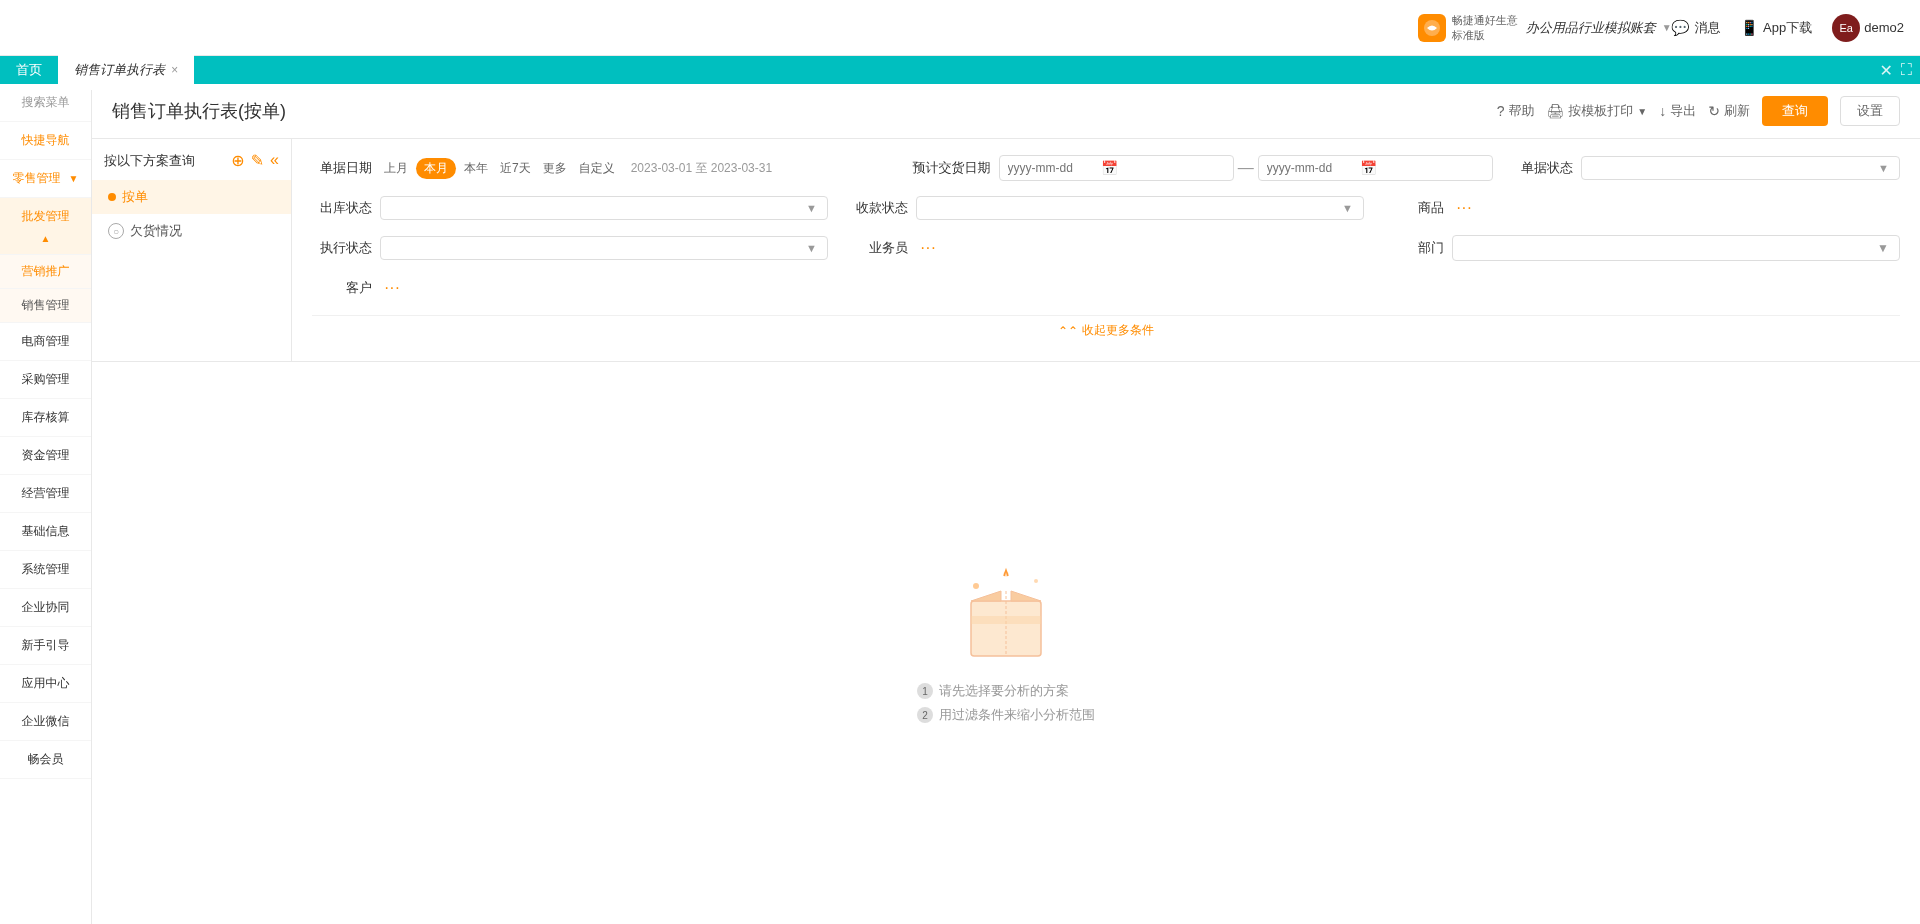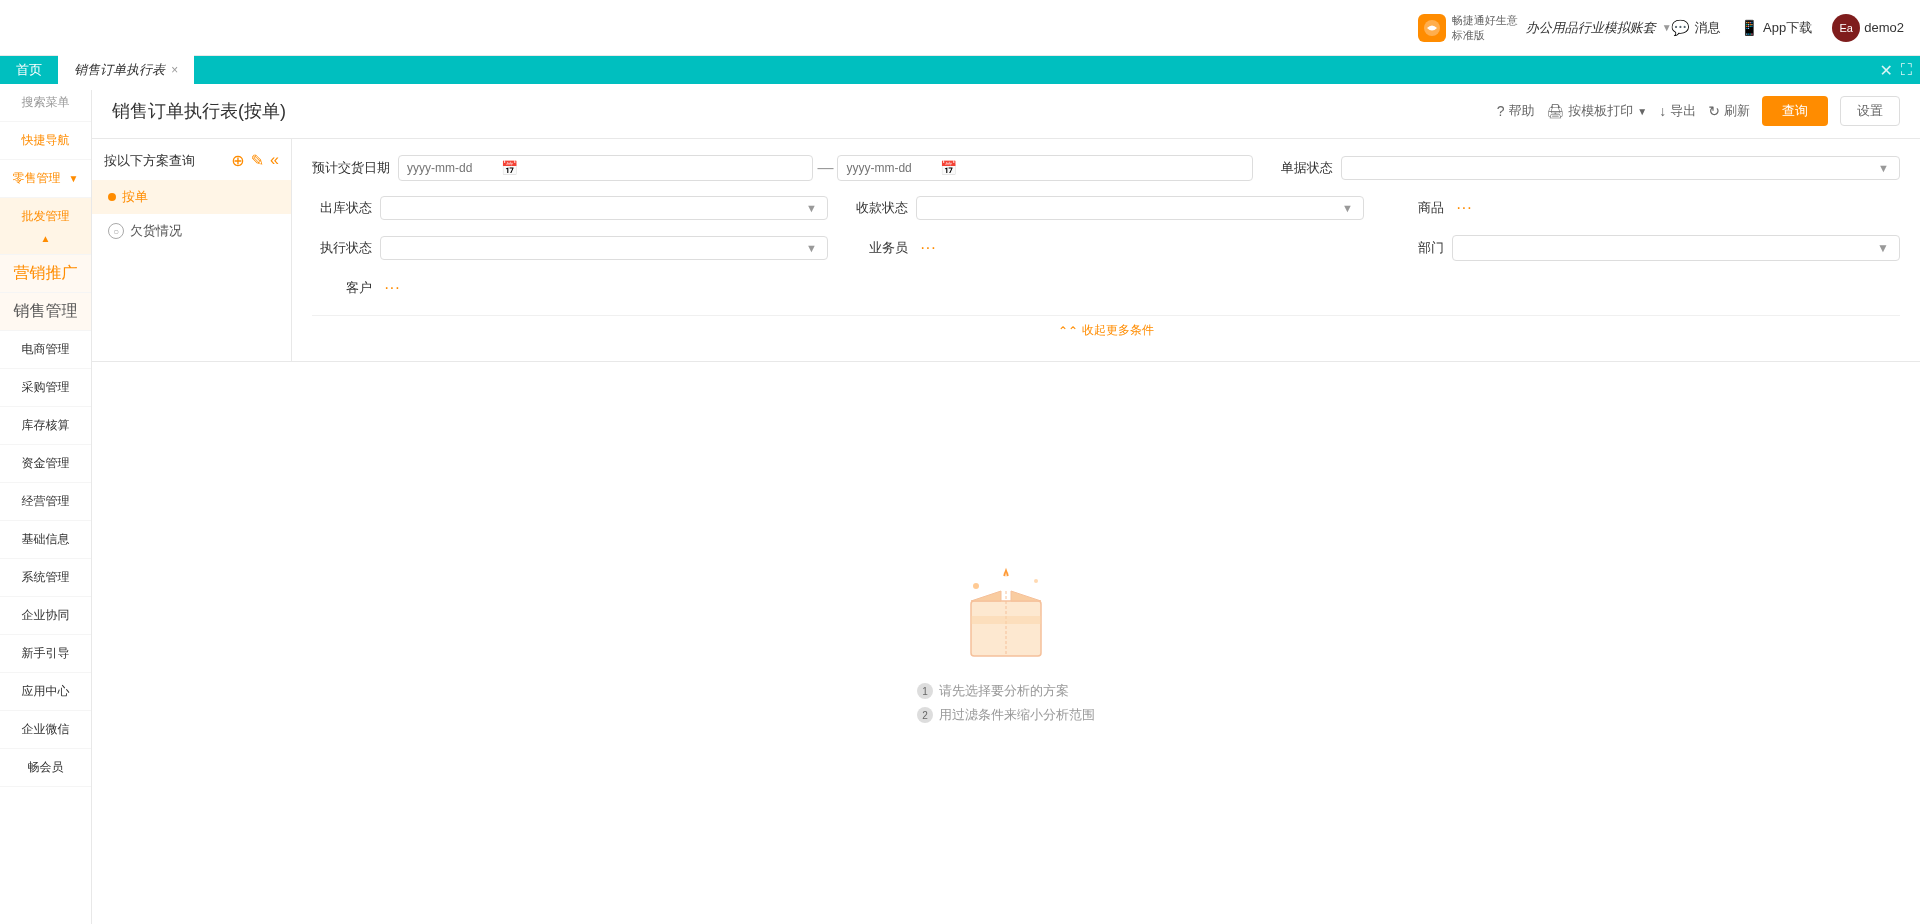--- a/index.html
+++ b/index.html
@@ -157,21 +157,21 @@
       display: flex;
       align-items: center;
       justify-content: center;
       gap: 8px;
       border-bottom: 1px solid #f5f5f5;
     }
     .sidebar-sub {
       background: #fff9f2;
     }
     .sidebar-sub .sidebar-item {
-      font-size: 16px;
+      font-size: 12px;
       color: #555;
       padding: 8px 4px;
     }
     .sidebar-sub .sidebar-item.active {
       color: #ff8c00;
     }
 
     
     .content-area {
       flex: 1;
@@ -577,20 +577,34 @@
           <div class="left-panel-item secondary">
             <div class="item-circle">○</div>
             <span>欠货情况</span>
           </div>
         </div>
 
         <div class="right-filter">
 
           <div class="filter-row">
             <div class="filter-item" style="flex:1.5;">
+              <span class="filter-label">单据日期</span>
+              <div class="filter-control">
+                <div class="date-quick-btns">
+                  <span class="date-btn">上月</span>
+                  <span class="date-btn active">本月</span>
+                  <span class="date-btn">本年</span>
+                  <span class="date-btn">近7天</span>
+                  <span class="date-btn">更多</span>
+                  <span class="date-btn">自定义</span>
+                </div>
+                <span class="date-range-text">2023-03-01 至 2023-03-31</span>
+              </div>
+            </div>
+            <div class="filter-item" style="flex:1.5;">
               <span class="filter-label">预计交货日期</span>
               <div class="filter-control">
                 <div class="date-input-group">
                   <input type="text" placeholder="yyyy-mm-dd" style="">
                   <span class="date-icon">📅</span>
                 </div>
                 <span class="date-separator">—</span>
                 <div class="date-input-group">
                   <input type="text" placeholder="yyyy-mm-dd" style="">
                   <span class="date-icon">📅</span>

